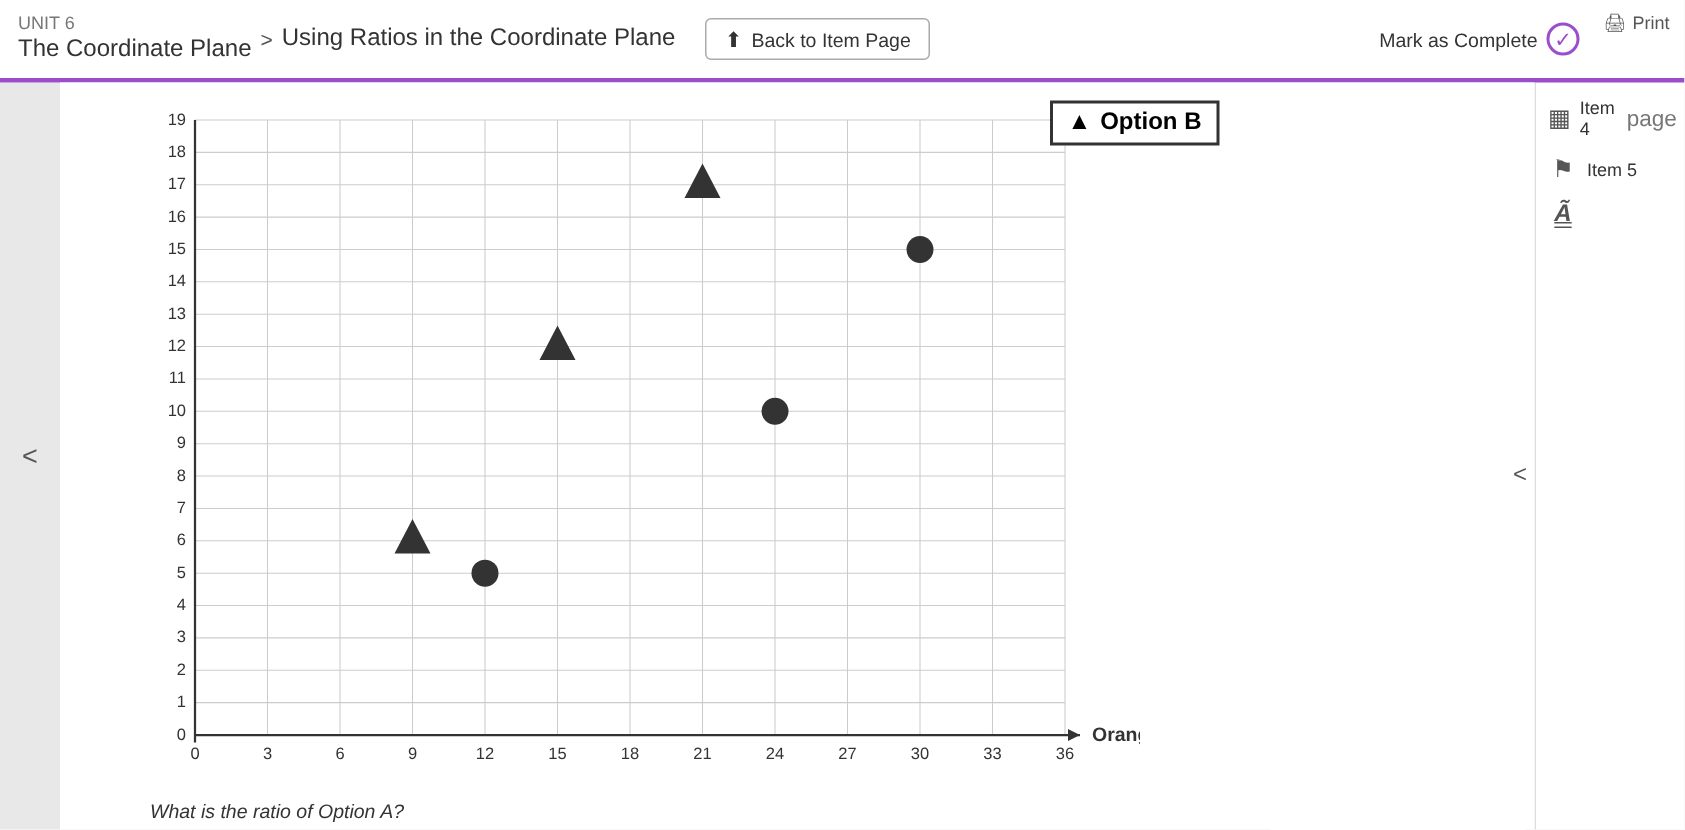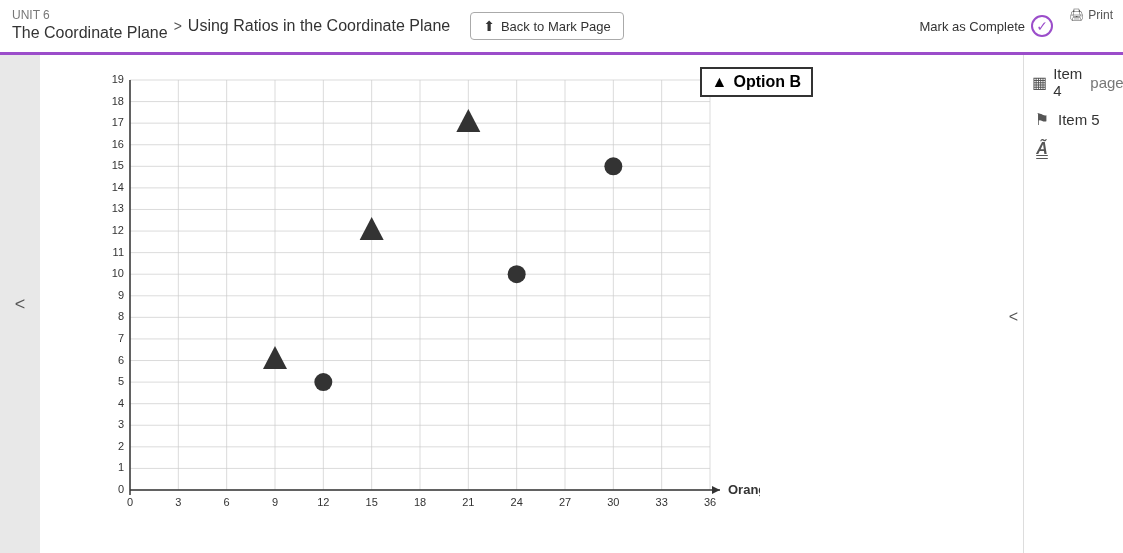--- a/index.html
+++ b/index.html
@@ -151,21 +151,21 @@
     .chart-container {
       position: relative;
       width: 680px;
       height: 460px;
       margin-top: 5px;
       margin-left: 30px;
     }
 
     
     .right-label {
-      font-size: 15px;
+      font-size: 12px;
       color: #333;
     }
 
     #right-chevron {
       position: absolute;
       right: 105px;
       top: 50%;
       transform: translateY(-50%);
       font-size: 16px;
       color: #555;
@@ -182,21 +182,21 @@
       <span class="lesson">The Coordinate Plane</span>
     </div>
     <span class="chevron">&gt;</span>
     <div style="display:flex;flex-direction:column;line-height:1.3;">
       <span class="lesson">Using Ratios in the Coordinate Plane</span>
     </div>
   </div>
 
   <button id="back-btn">
     <span style="font-size:14px;">⬆</span>
-    <span>Back to Mark Page</span>
+    <span>Back to Item Page</span>
   </button>
 
   <div id="mark-complete">
     <span>Mark as Complete</span>
     <span style="width:22px;height:22px;border:2px solid #9b4dca;border-radius:50%;display:flex;align-items:center;justify-content:center;color:#9b4dca;font-size:14px;">✓</span>
   </div>
 
   <div id="print-btn">
     <span>🖨</span>
     <span>Print</span>
@@ -312,20 +312,23 @@
         <circle class="circle-mark" cx="533.33" cy="96.32" r="9"></circle>
 
       </svg>
     </div>
 
     <div id="option-b-legend" style="position:absolute; top:12px; right:210px; background:#fff; border:2px solid #333; padding:4px 10px; font-size:16px; font-weight:bold; display:flex; align-items:center; gap:6px;">
       <span style="font-size:16px;">▲</span>
       <span>Option B</span>
     </div>
 
+    <div id="question-text" style="position:absolute; bottom:5px; left:60px; font-size:13px; font-style:italic; color:#333;">
+      <span>What is the ratio of Option A?</span>
+    </div>
 
   </div>
 
   <div id="right-sidebar">
 
     <div class="sidebar-item">
       <span class="sidebar-icon" style="font-size:16px; color:#555;">▦</span>
       <span class="right-label">Item 4</span>
       <span style="font-size:15px; color:#777; margin-left:2px;">page</span>
     </div>

